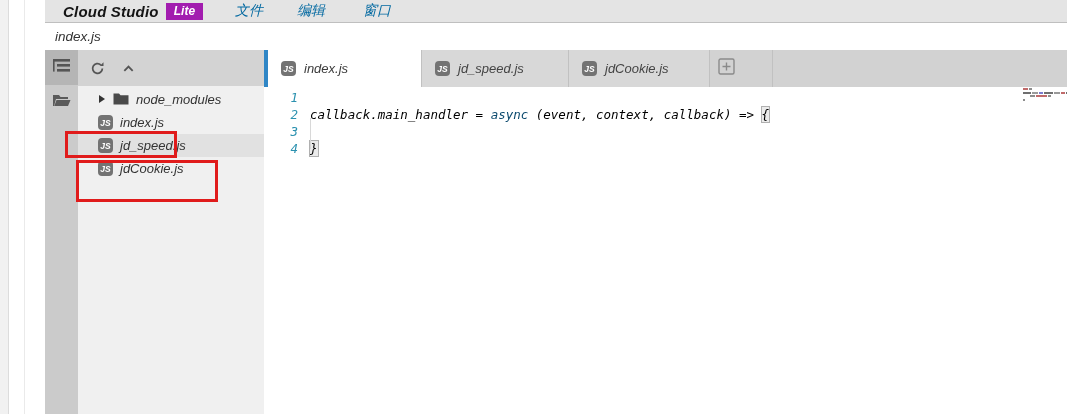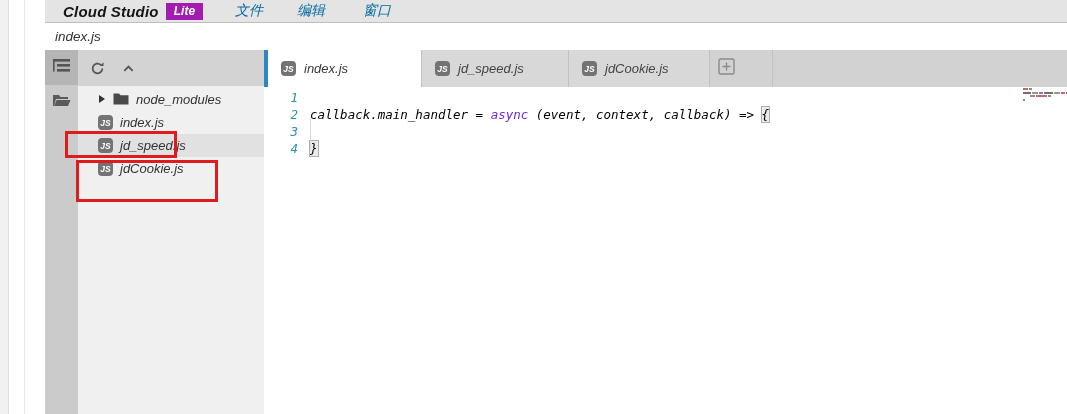--- a/index.html
+++ b/index.html
@@ -51,21 +51,21 @@
   .tab.inactive{background:#d8d8d8;color:#444;}
   .plus-cell{width:62px;border-right:1px solid #c1c1c1;display:flex;align-items:center;flex:none;}
   .plus-cell svg{margin-left:8px;}
 
   .code-area{position:absolute;left:0;top:37px;right:0;bottom:0;background:#fff;}
   .code-lines{padding-top:2px;position:relative;}
   .code-line{display:flex;height:17px;line-height:17px;font-family:"DejaVu Sans Mono",monospace;font-size:12.5px;}
   .gutter{width:34px;text-align:right;color:#2b91af;flex:none;}
   .code-text{padding-left:12px;white-space:pre;color:#000;}
   .tok-string{color:#a31515;}
-  .tok-keyword{color:#6d28d9;}
+  .tok-keyword{color:#0c4a6e;}
   .tok-bracket{background:#ebebeb;box-shadow:0 0 0 1px #b0b0b0;}
   .indent-guide{position:absolute;left:46px;top:31px;width:1px;height:31px;background:#d8d8d8;}
 
   .minimap{position:absolute;top:1px;right:0;width:44px;overflow:hidden;}
   .mm-row{height:2px;margin-bottom:1.6px;display:flex;}
   .mm-seg{height:2px;margin-right:1px;flex:none;}
 
   
   .annotation{position:absolute;border:3px solid #e01b1b;box-sizing:border-box;pointer-events:none;}
 </style>

